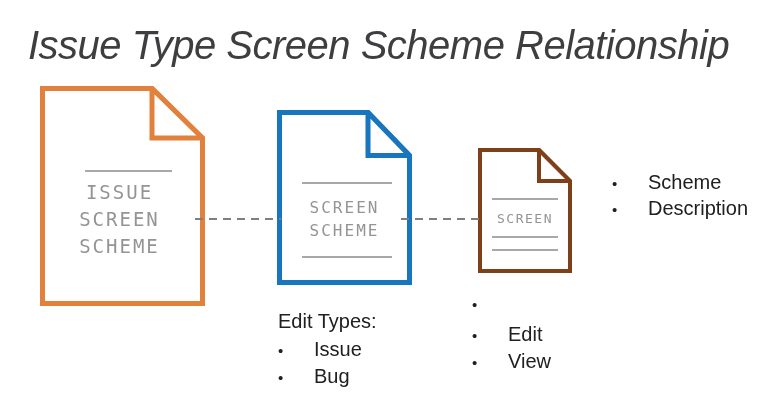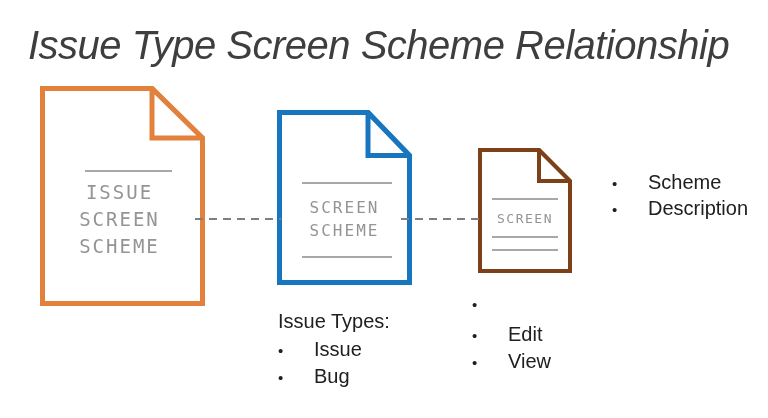--- a/index.html
+++ b/index.html
@@ -105,21 +105,21 @@
       <div>SCREEN</div>
     </div>
   </div>
 
   <svg class="connectors" width="768" height="418" viewBox="0 0 768 418">
     <line x1="195" y1="219" x2="281" y2="219" stroke-width="2" stroke-dasharray="8 6" stroke="#7f7f7f"></line>
     <line x1="401" y1="219" x2="481" y2="219" stroke-width="2" stroke-dasharray="8 6" stroke="#7f7f7f"></line>
   </svg>
 
   <div class="note note-issue-types" style="left:278px; top:310px;">
-    <p class="note-header">Issue Types:</p>
+    <p class="note-header">Edit Types:</p>
     <div class="note-item">
       <span class="note-bullet">•</span>
       <span class="note-label">Issue</span>
     </div>
     <div class="note-item">
       <span class="note-bullet">•</span>
       <span class="note-label">Bug</span>
     </div>
   </div>
 

